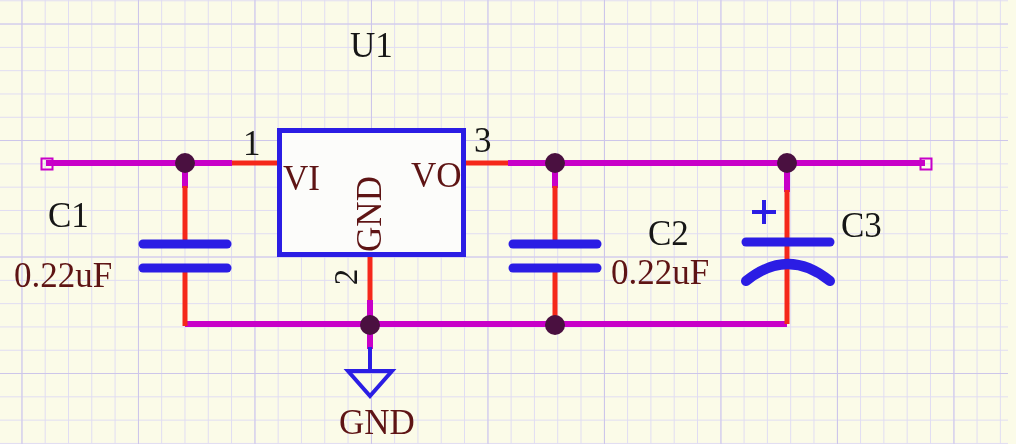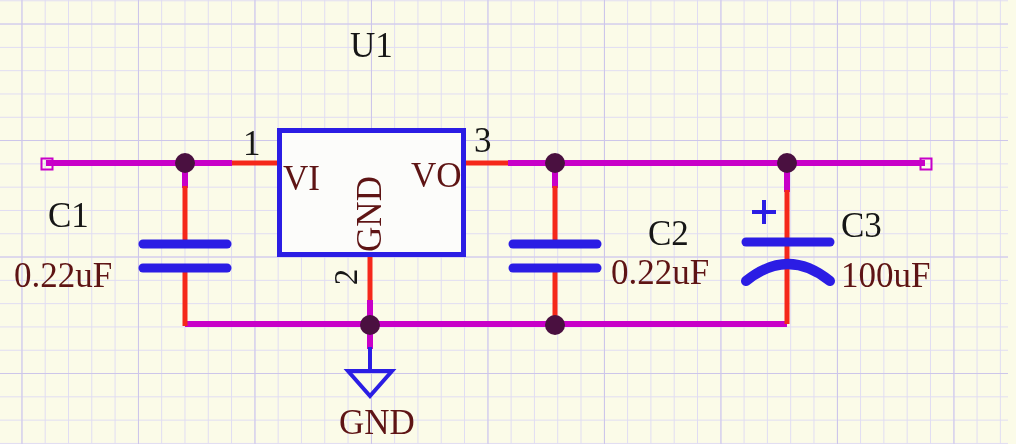--- a/index.html
+++ b/index.html
@@ -92,17 +92,16 @@
   <div class="lbl val" style="left:411px;top:158px;">VO</div>
   <div class="lbl val rot" style="left:369px;top:214px;">GND</div>
 
   <div class="lbl ref" style="left:48px;top:198px;">C1</div>
   <div class="lbl val" style="left:14px;top:258px;">0.22uF</div>
 
   <div class="lbl ref" style="left:648px;top:203px;margin-top:13px;">C2</div>
   <div class="lbl val" style="left:611px;top:255px;">0.22uF</div>
 
   <div class="lbl ref" style="left:841px;top:208px;">C3</div>
-  <div class="lbl val" style="left:841px;top:258px;">100uF</div>
 
   <div class="lbl val" style="left:339px;top:405px;">GND</div>
 
 </div>
 
 </body></html>

